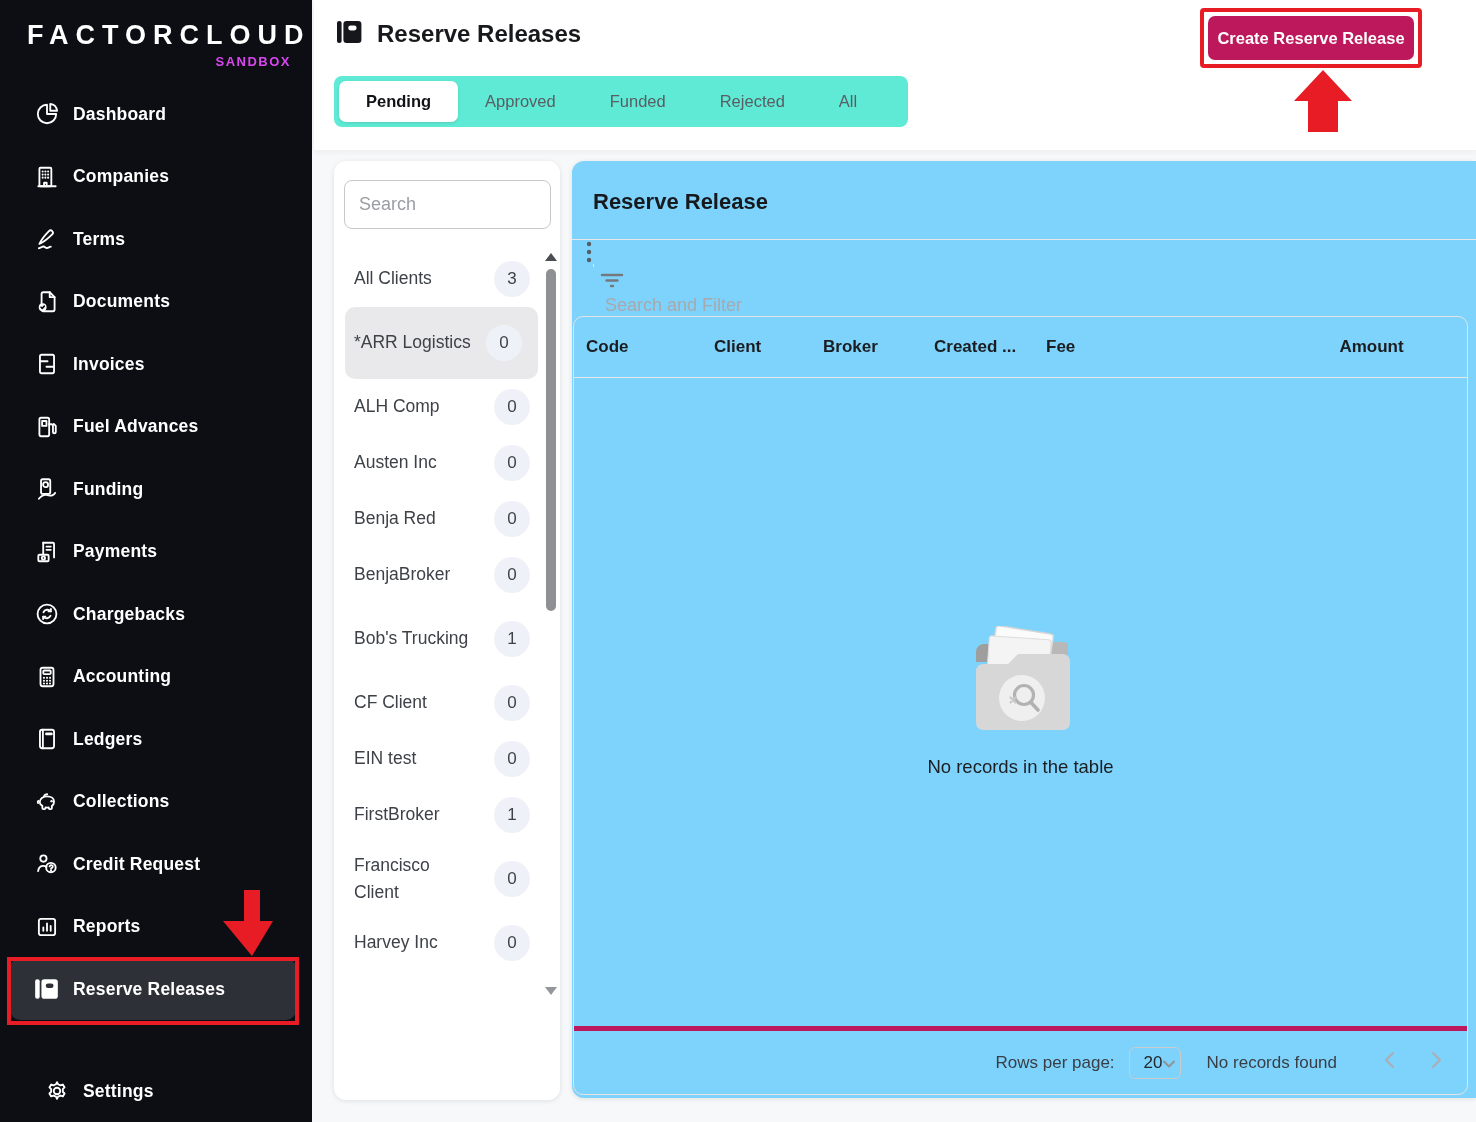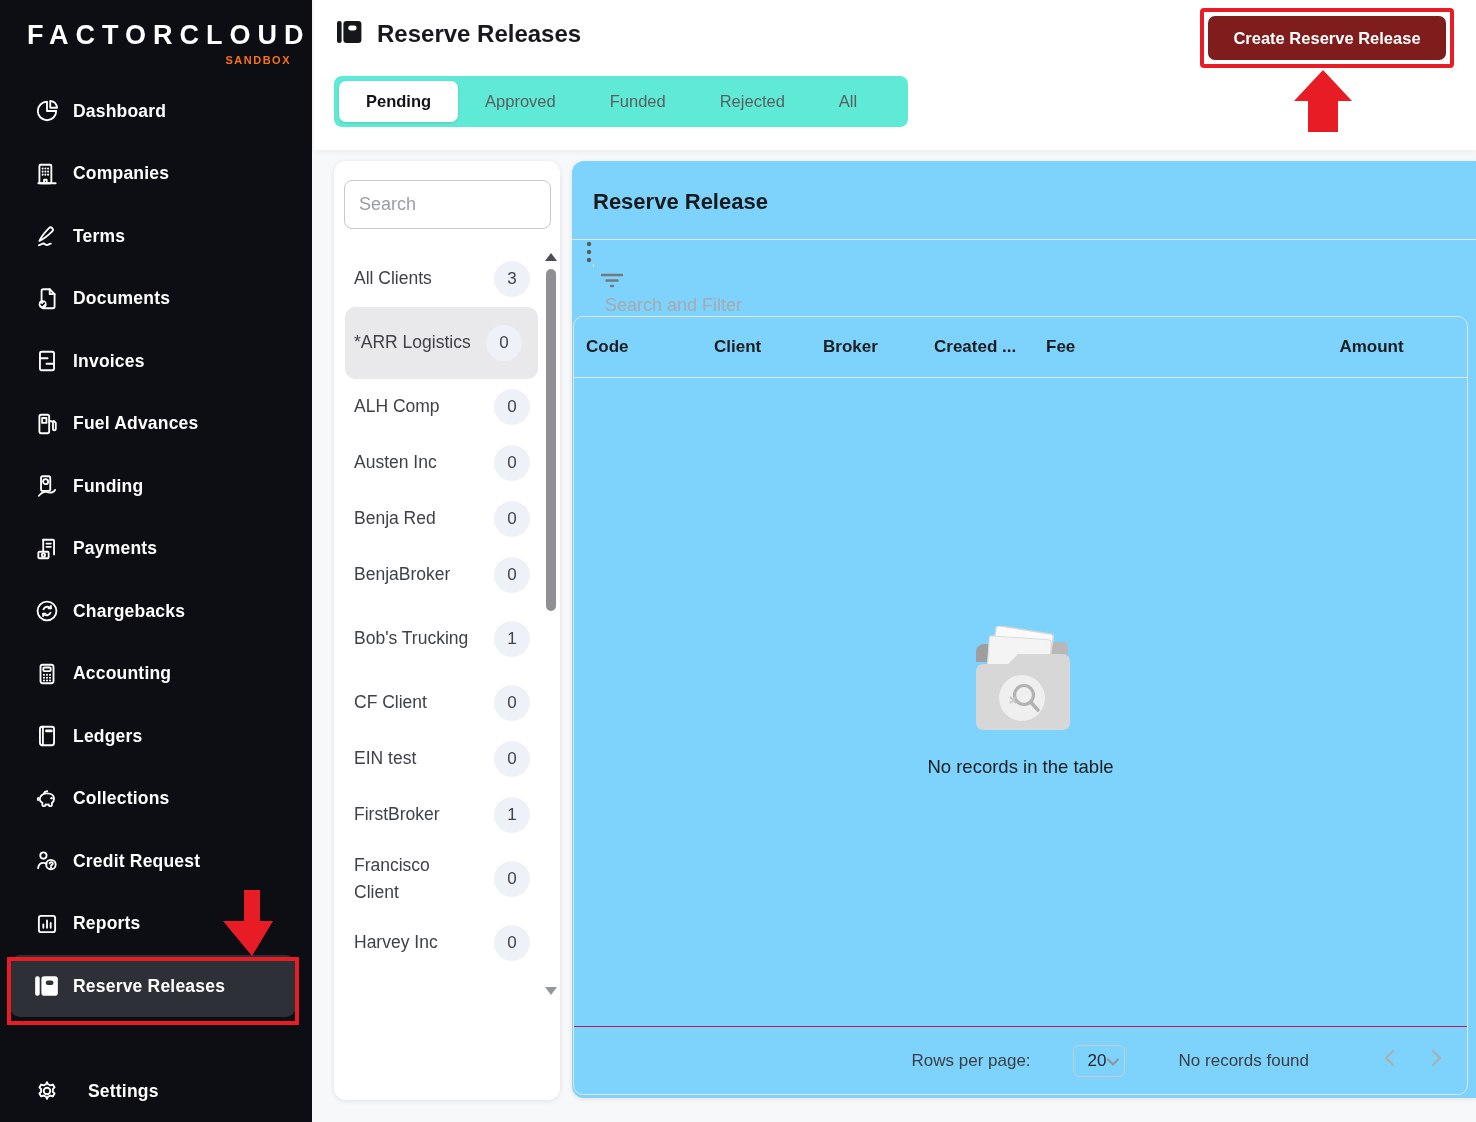--- a/index.html
+++ b/index.html
@@ -4,40 +4,40 @@
 <style>
   * { margin:0; padding:0; box-sizing:border-box; }
   html,body { width:1476px; height:1122px; }
   body { font-family:"Liberation Sans", sans-serif; background:#f7f8f9; overflow:hidden; }
   .app { position:relative; width:1476px; height:1122px; background:#f7f8f9; }
 
   
   .sidebar { position:absolute; left:0; top:0; width:312px; height:1122px; background:#0c0e14; color:#fff; z-index:5; }
   .brand { padding:20px 21px 0 27px; }
   .brand-name { font-size:27px; font-weight:700; letter-spacing:7px; color:#fff; white-space:nowrap; }
-  .brand-env { text-align:right; font-size:11px; font-weight:700; letter-spacing:1.5px; margin-top:3px; color:#f97316; }
+  .brand-env { text-align:right; font-size:13px; font-weight:700; letter-spacing:1.5px; margin-top:3px; color:#d946ef; }
   .nav { margin-top:14px; }
   .nav-item { height:62.5px; display:flex; align-items:center; padding-left:33px; cursor:pointer; }
   .nav-item .icon { width:27px; height:27px; display:flex; align-items:center; justify-content:center; flex:0 0 27px; }
   .nav-item .label { margin-left:13px; font-size:17.5px; font-weight:700; color:#fff; letter-spacing:.2px; }
   .nav-item.active { background:#2d3036; border-radius:10px; margin:0 16px 0 10px; padding-left:23px; height:62px; }
-  .nav-item.settings { position:absolute; bottom:0; left:0; right:0; height:62px;gap:15px; }
+  .nav-item.settings { position:absolute; bottom:0; left:10px; right:0; height:62px; }
   svg.sicon { stroke:#fff; fill:none; stroke-width:1.7; stroke-linecap:round; stroke-linejoin:round; }
 
   
   .main { position:absolute; left:314px; top:0; right:0; bottom:0; background:#f7f8f9; }
   .topbar { position:absolute; left:0; top:0; right:0; height:150px; background:#fff; box-shadow:0 2px 6px rgba(0,0,0,.05); }
   .page-head { position:absolute; left:22px; top:18px; display:flex; align-items:center; gap:14px; }
   .page-title { font-size:24px; font-weight:800; color:#17191d; }
   .tabsbar { position:absolute; left:20px; top:76px; width:574px; height:51px; background:#5eead4; border-radius:8px; display:flex; align-items:center; padding:0 5px; }
   .tab { padding:0 27px; height:41px; display:flex; align-items:center; font-size:16.5px; color:#5a5d63; cursor:pointer; border-radius:7px; }
   .tab.active { background:#fff; font-weight:700; color:#121316; box-shadow:0 1px 3px rgba(0,0,0,.12); }
 
   .create-annot { position:absolute; left:886px; top:8px; border:4px solid #e81c24; border-radius:4px; padding:4px; background:transparent; z-index:20; }
-  .create-btn { background:#7f1d1d; color:#fff; font-weight:700; font-size:16.5px; border:none; border-radius:7px; width:238px; height:44px; cursor:pointer; font-family:inherit; }
+  .create-btn { background:#be185d; color:#fff; font-weight:700; font-size:16.5px; border:none; border-radius:7px; width:206px; height:44px; cursor:pointer; font-family:inherit; }
 
   
   .client-card { position:absolute; left:20px; top:161px; width:226px; height:939px; background:#fff; border-radius:12px; box-shadow:0 1px 5px rgba(20,20,40,.10); }
   .search-input { position:absolute; left:10px; top:19px; width:207px; height:49px; border:1px solid #c6c8cc; border-radius:8px; font-size:18px; padding:0 14px; color:#2f3237; outline:none; font-family:inherit; background:#fff; }
   .search-input::placeholder { color:#9a9da3; }
   .client-list { position:absolute; left:0; top:90px; width:212px; height:755px; overflow:hidden; }
   .client-row { display:flex; align-items:center; padding-left:20px; height:56px; cursor:pointer; }
   .client-row.two { height:72px; }
   .client-row.selected { background:#e9e9eb; border-radius:10px; margin:0 8px 0 11px; padding-left:9px; }
   .client-name { font-size:17.5px; color:#3e4248; width:120px; line-height:1.55; }
@@ -58,21 +58,21 @@
   .tool-divider { width:1px; height:56px; background:#e2e3e5; margin-left:13px; }
   .filter-icon { margin-left:19px; cursor:pointer; }
   .filter-input { flex:1; border:none; outline:none; font-size:18px; margin-left:25px; color:#2f3237; font-family:inherit; background:transparent; }
   .filter-input::placeholder { color:#a7a9ae; }
   .inner-table { margin:0 8px 0 1px; height:779px; border:1px solid #e3e4e6; border-radius:10px; display:flex; flex-direction:column; overflow:hidden; }
   .thead { display:grid; grid-template-columns:128px 109px 111px 112px 230px 1fr; padding-left:12px; height:61px; align-items:center; border-bottom:1px solid #e6e7e9; }
   .th { font-size:17px; font-weight:700; color:#1b1d21; }
   .th.amount { justify-self:center; }
   .tbody { flex:1; display:flex; flex-direction:column; align-items:center; justify-content:center; }
   .empty-msg { font-size:18.5px; color:#1b1d21; margin-top:14px; }
-  .tfoot { height:68px; border-top:1px solid #be185d; display:flex; align-items:center; justify-content:flex-end; padding-right:24px; font-size:17px; color:#3a3e44;gap:28px; }
+  .tfoot { height:68px; border-top:5px solid #be185d; display:flex; align-items:center; justify-content:flex-end; padding-right:24px; font-size:17px; color:#3a3e44; }
   .rpp-label { margin-right:14px; }
   .rpp-select { width:52px; height:32px; border:1px solid #c9cbce; border-radius:6px; display:flex; align-items:center; justify-content:space-between; padding:0 10px 0 14px; margin-right:26px; cursor:pointer; color:#24262a; }
   .records-text { margin-right:46px; }
   .pager { display:flex; gap:36px; }
   .pager svg { cursor:pointer; }
 
   
   .annot-rect-sidebar { position:absolute; left:7px; top:957px; width:292px; height:68px; border:4px solid #e81c24; z-index:30; pointer-events:none; }
   .annot-arrow { position:absolute; z-index:40; pointer-events:none; }
 </style>

